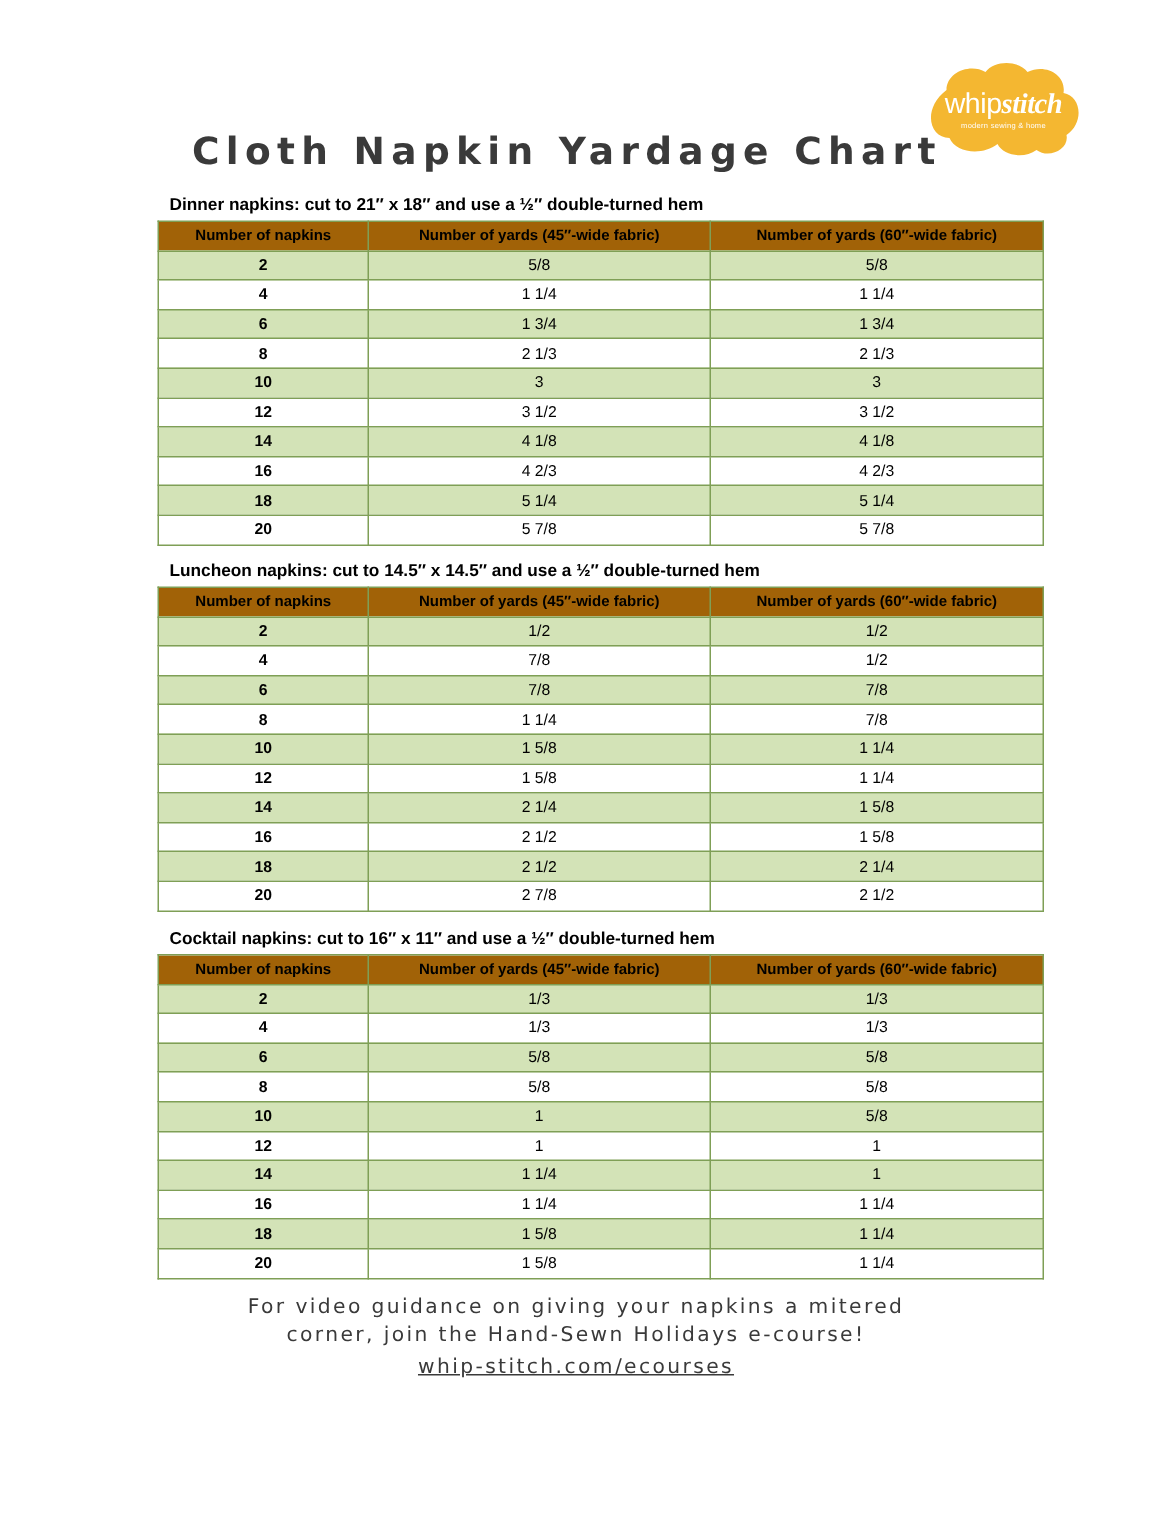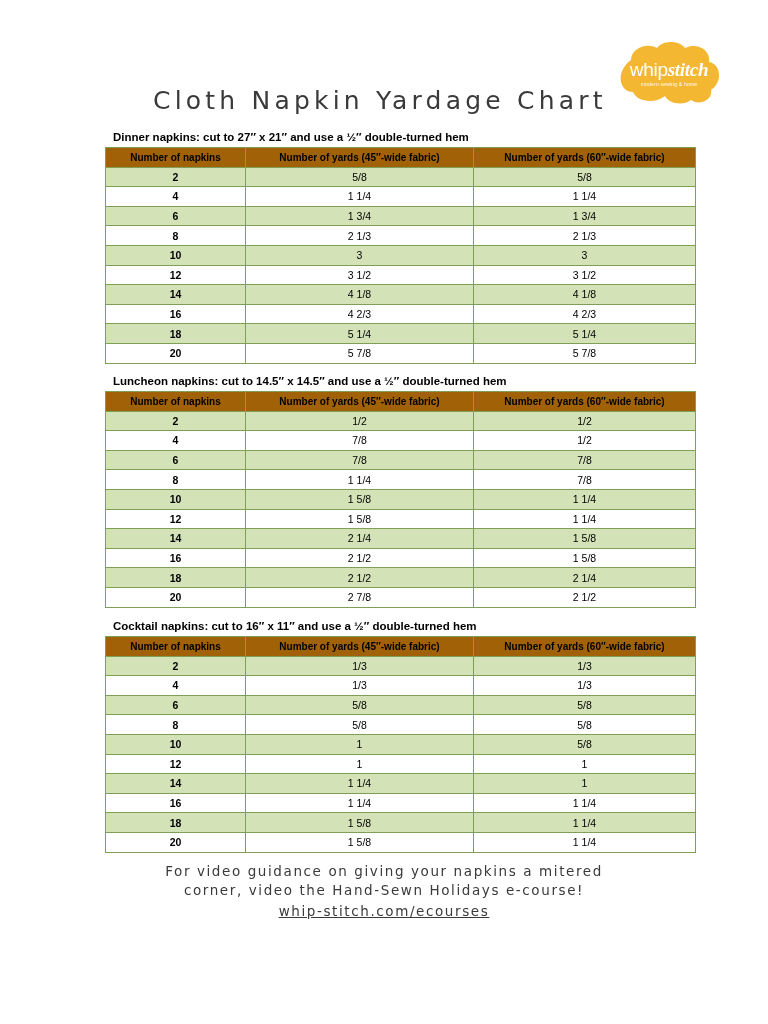--- a/index.html
+++ b/index.html
@@ -58,26 +58,26 @@
     text-align: center;
     font-size: 5px;
     letter-spacing: 0.2px;
     color: #ffffff;
   }
 
   
   .title {
     position: absolute;
     top: 86px;
-    left: 153px;
+    left: 128px;
     font-size: 25px;
     letter-spacing: 4.2px;
     color: #3a3a3a;
     font-family: "DejaVu Sans", sans-serif;
-    font-weight: normal;
+    font-weight: bold;
     white-space: nowrap;
   }
 
   
   .section {
     position: absolute;
     left: 105px;
     width: 590px;
   }
   .section-heading {
@@ -145,21 +145,21 @@
     </svg>
     <div class="logo-text">
       <span class="w1">whip</span><span class="w2">stitch</span>
     </div>
     <div class="logo-tag">modern sewing &amp; home</div>
   </div>
 
   <div class="title">Cloth Napkin Yardage Chart</div>
 
   <div class="section" style="top:131px;">
-    <div class="section-heading">Dinner napkins: cut to 27″ x 21″ and use a ½″ double-turned hem</div>
+    <div class="section-heading">Dinner napkins: cut to 21″ x 18″ and use a ½″ double-turned hem</div>
     <table class="yard">
       <colgroup>
           <col class="c1">
           <col class="c2">
           <col class="c3">
         </colgroup>
       <thead>
         <tr>
           <th>Number of napkins</th>
           <th>Number of yards (45″-wide fabric)</th>
@@ -356,17 +356,17 @@
           <td class="num">20</td>
           <td>1 5/8</td>
           <td>1 1/4</td>
         </tr>
       </tbody>
     </table>
   </div>
 
   <div class="footer">
     <div class="footer-line">For video guidance on giving your napkins a mitered</div>
-    <div class="footer-line">corner, video the Hand-Sewn Holidays e-course!</div>
+    <div class="footer-line">corner, join the Hand-Sewn Holidays e-course!</div>
     <div class="footer-url">whip-stitch.com/ecourses</div>
   </div>
 
 </div>
 
 </body></html>

